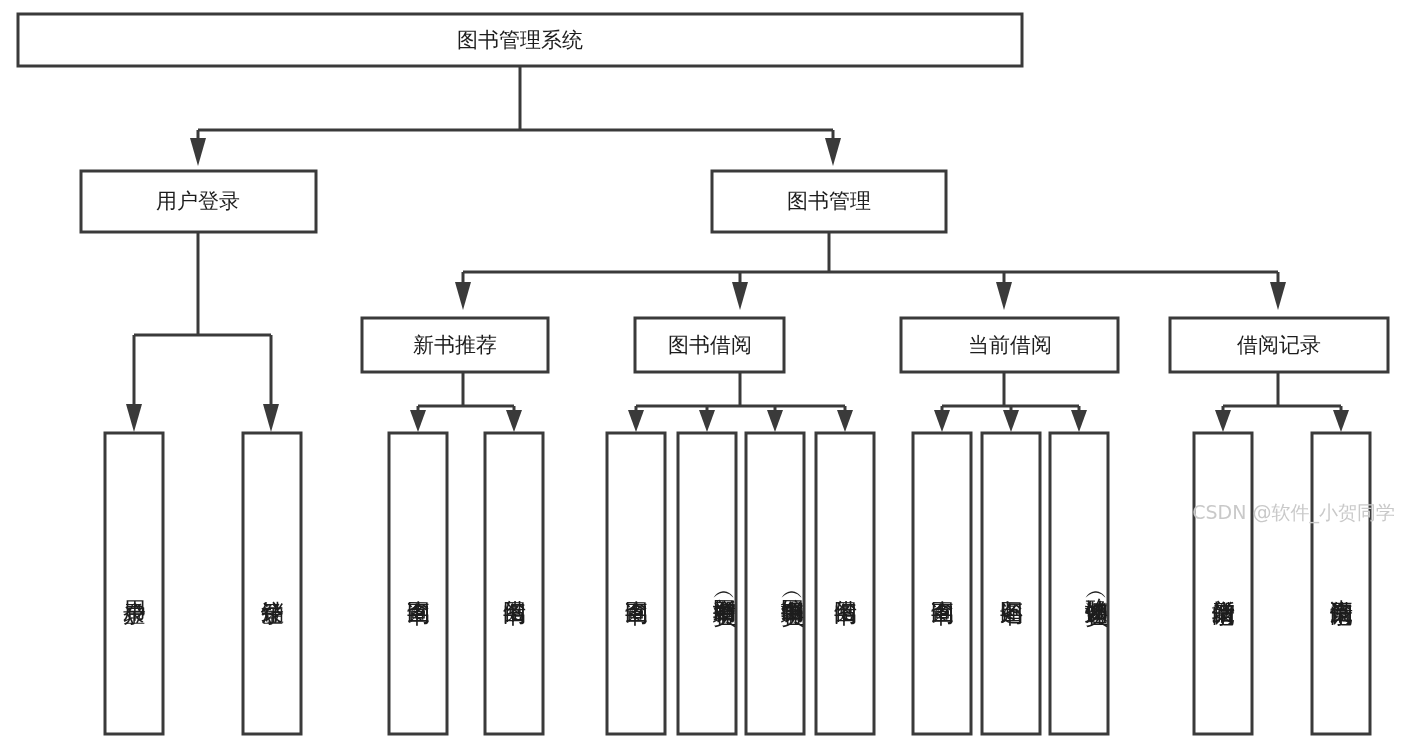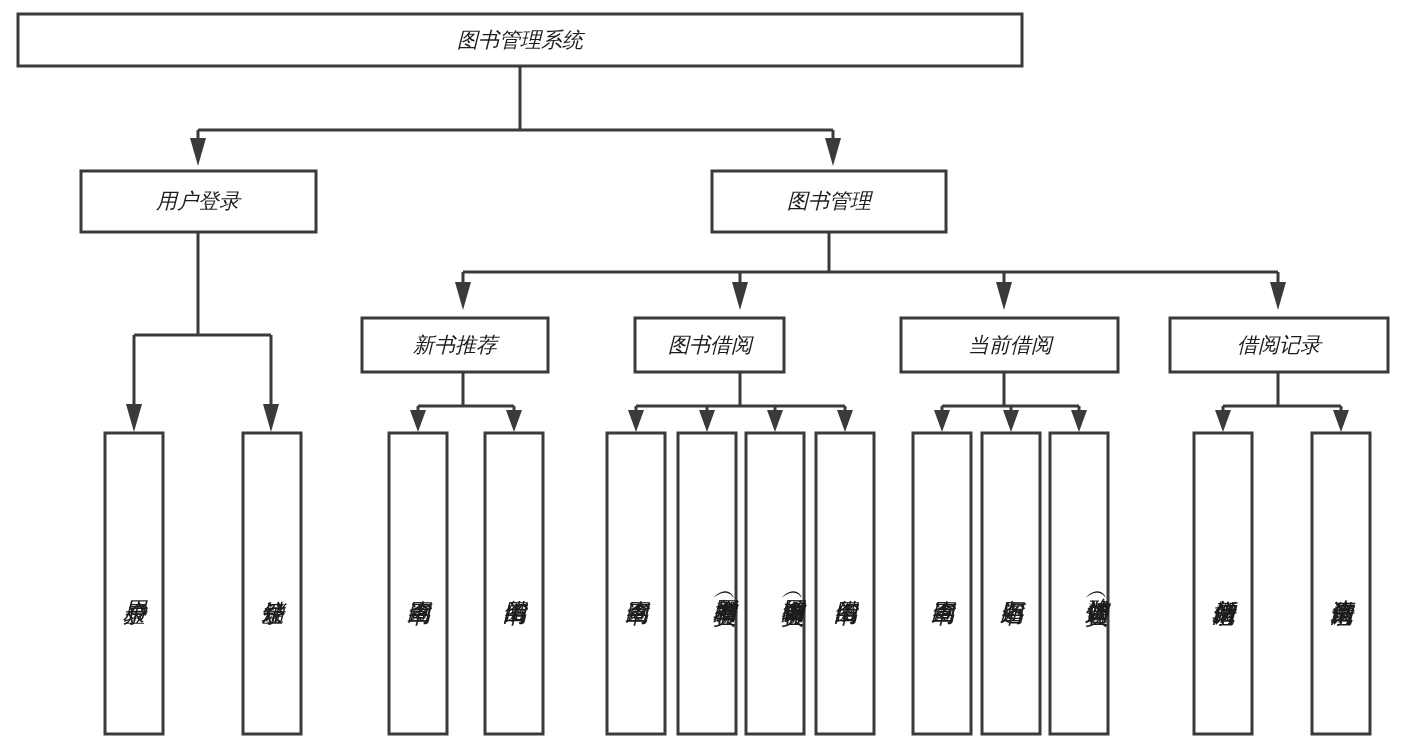--- a/index.html
+++ b/index.html
@@ -12,21 +12,20 @@
     width: 1405px;
     height: 747px;
     font-family: "DejaVu Sans", "Liberation Sans", sans-serif;
     overflow: hidden;
   }
   #diagram-root {
     position: relative;
     width: 1405px;
     height: 529px;
     background: #ffffff;
-    font-style: italic;
   }
   svg#flow-svg {
     position: absolute;
     left: 0;
     top: 0;
     width: 1405px;
     height: 747px;
     display: block;
   }
   .node-rect {
@@ -212,13 +211,14 @@
   <div class="node-label-v" style="left:607px; top:433px; width:58px; height:301px;">查询图书</div>
   <div class="node-label-v" style="left:678px; top:440px; width:58px; height:288px; align-items:flex-start;">新增图书（管理员）</div>
   <div class="node-label-v" style="left:746px; top:440px; width:58px; height:288px; align-items:flex-start;">编辑图书（管理员）</div>
   <div class="node-label-v" style="left:816px; top:433px; width:58px; height:301px;">借阅图书</div>
   <div class="node-label-v" style="left:913px; top:433px; width:58px; height:301px;">查询图书</div>
   <div class="node-label-v" style="left:982px; top:433px; width:58px; height:301px;">归还图书</div>
   <div class="node-label-v" style="left:1050px; top:440px; width:58px; height:288px; align-items:flex-start;">确认归还（管理员）</div>
   <div class="node-label-v" style="left:1194px; top:433px; width:58px; height:301px;">新增借阅记录</div>
   <div class="node-label-v" style="left:1312px; top:433px; width:58px; height:301px;">查询借阅记录</div>
 
+  <div id="watermark">CSDN @软件_小贺同学</div>
 </div>
 
 </body></html>

